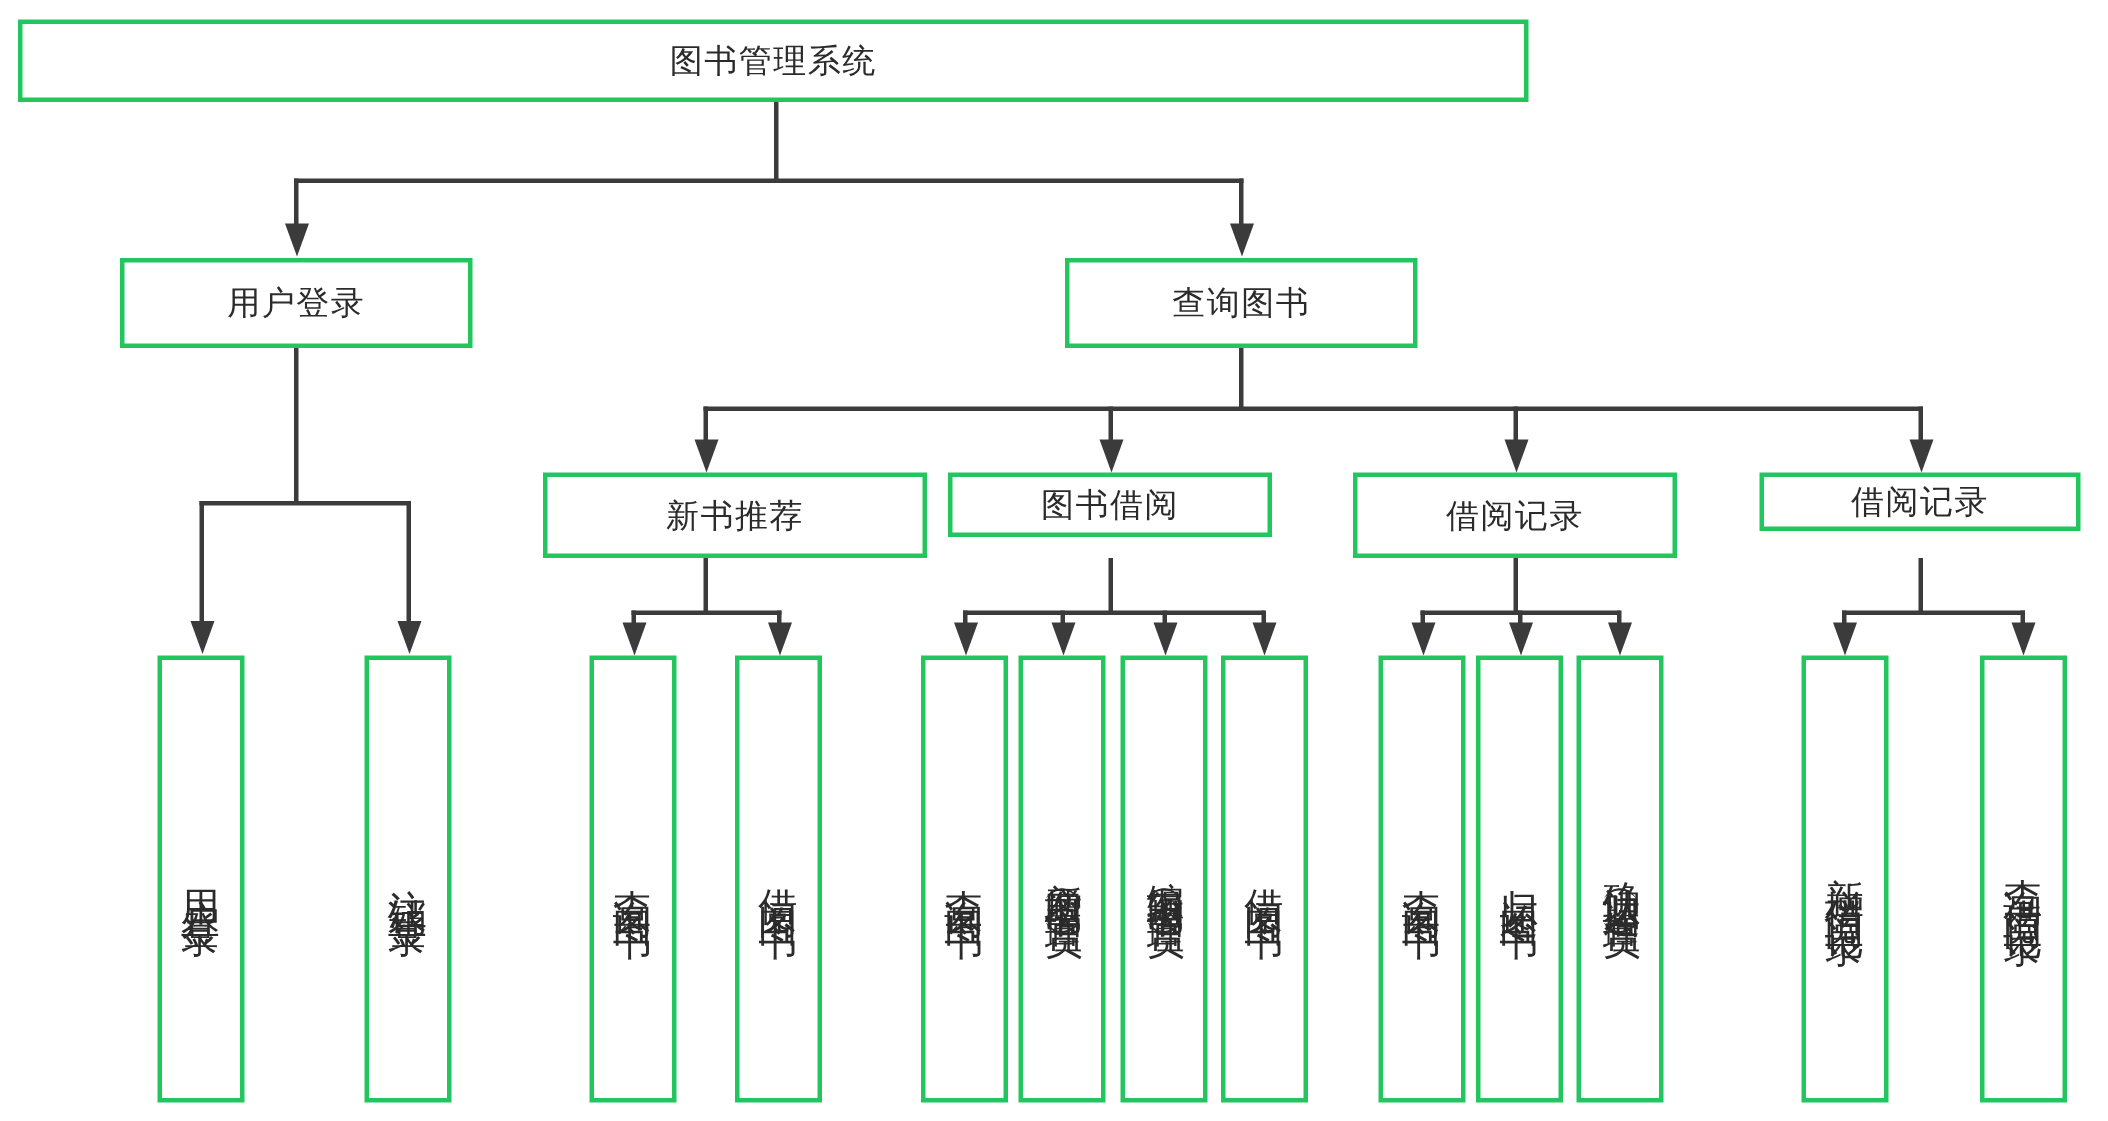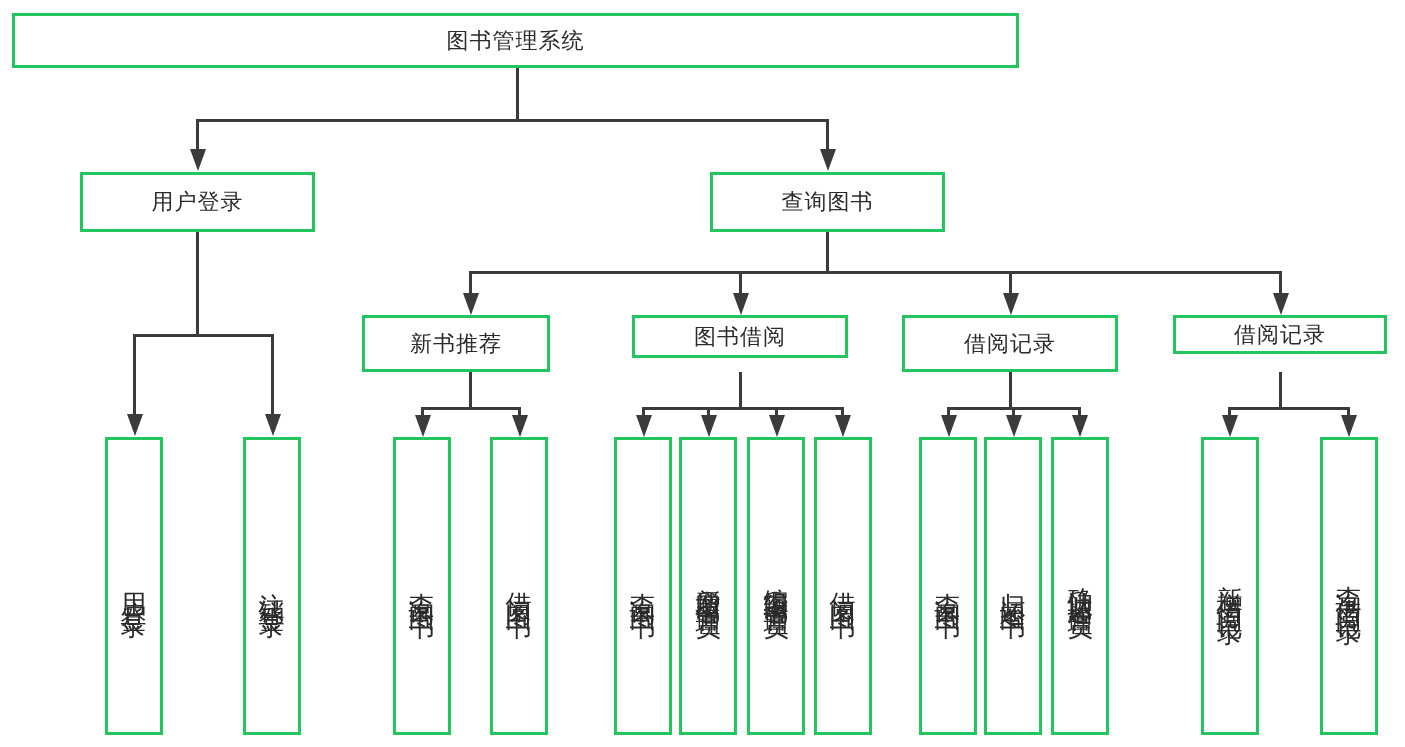--- a/index.html
+++ b/index.html
@@ -32,21 +32,21 @@
 </head>
 <body>
 
 <div id="stage">
 
   <div class="box hbox" style="left:12px;top:13px;width:1007px;height:55px;">图书管理系统</div>
 
   <div class="box hbox" style="left:80px;top:172px;width:235px;height:60px;">用户登录</div>
   <div class="box hbox" style="left:710px;top:172px;width:235px;height:60px;">查询图书</div>
 
-  <div class="box hbox" style="left:362px;top:315px;width:188px;height:57px;">新书推荐</div>
+  <div class="box hbox" style="left:362px;top:315px;width:256px;height:57px;">新书推荐</div>
   <div class="box hbox" style="left:632px;top:315px;width:216px;height:43px;">图书借阅</div>
   <div class="box hbox" style="left:902px;top:315px;width:216px;height:57px;">借阅记录</div>
   <div class="box hbox" style="left:1173px;top:315px;width:214px;height:39px;">借阅记录</div>
 
   <div class="box vbox" style="left:105px;top:437px;width:58px;height:298px;">用户登录</div>
   <div class="box vbox" style="left:243px;top:437px;width:58px;height:298px;">注销登录</div>
 
   <div class="box vbox" style="left:393px;top:437px;width:58px;height:298px;">查询图书</div>
   <div class="box vbox" style="left:490px;top:437px;width:58px;height:298px;">借阅图书</div>
 

